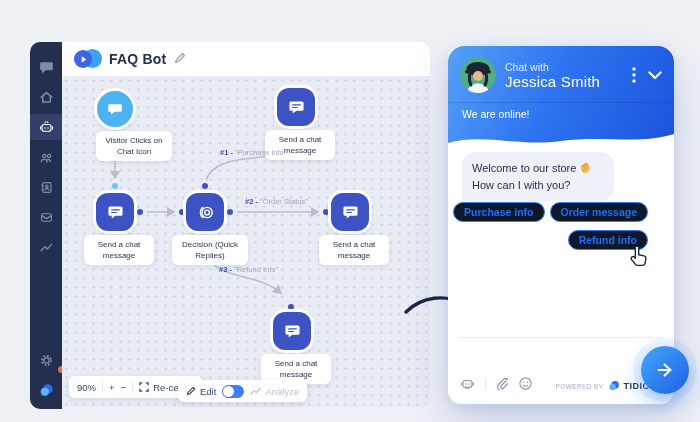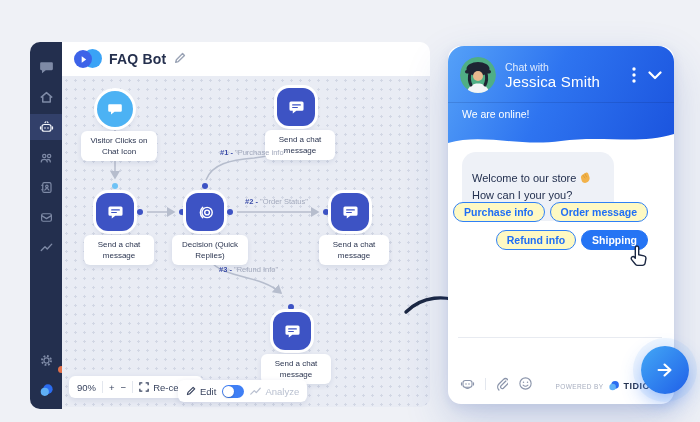--- a/index.html
+++ b/index.html
@@ -38,23 +38,23 @@
   
   .widget{position:absolute;left:448px;top:32px;width:226px;height:358px;background:#ffffff;border-radius:13px;box-shadow:0 18px 45px rgba(35,70,160,.20),0 4px 12px rgba(35,70,160,.10);}
   .whead{position:absolute;left:0;top:0;width:226px;height:100px;border-radius:16px 16px 0 0;background:linear-gradient(115deg,#55a1f8 0%,#2e74f0 45%,#1b54de 100%);overflow:hidden;}
   .whrow{display:flex;align-items:center;padding:11px 12px 0 12px;gap:9px;}
   .avatar{width:36px;height:36px;border-radius:50%;overflow:hidden;flex:none;}
   .wname .pre{font-size:10.5px;color:rgba(255,255,255,.85);}
   .wname .nm{font-size:15px;color:#ffffff;font-weight:normal;letter-spacing:.2px;}
   .whicons{margin-left:auto;display:flex;align-items:center;gap:12px;color:#ffffff;}
   .wstatus{margin-top:9px;padding:5px 0 0 14px;font-size:10.5px;color:#ffffff;border-top:1px solid rgba(10,30,90,.15);}
   .wave{position:absolute;left:0;bottom:-1px;width:226px;height:16px;}
-  .bubble{position:absolute;left:14px;top:106px;width:132px;background:#eef1f7;border-radius:14px 14px 14px 4px;padding:18px 10px;font-size:11px;line-height:1.5;color:#23304f;}
+  .bubble{position:absolute;left:14px;top:106px;width:132px;background:#eef1f7;border-radius:14px 14px 14px 4px;padding:8px 10px;font-size:11px;line-height:1.5;color:#23304f;}
   .qr-row{position:absolute;right:26px;display:flex;gap:5px;}
-  .qr{height:18px;line-height:18px;padding:0 10px;border:1.5px solid #2f80f5;border-radius:12px;background:#fef9c3;color:#1f6ef5;font-size:10.5px;font-weight:bold;cursor:pointer;white-space:nowrap;}
+  .qr{height:18px;line-height:18px;padding:0 10px;border:1.5px solid #2f80f5;border-radius:12px;background:#0f172a;color:#1f6ef5;font-size:10.5px;font-weight:bold;cursor:pointer;white-space:nowrap;}
   .qr.active{background:#2574f4;border-color:#2574f4;color:#ffffff;}
   .wdivider{position:absolute;left:10px;top:291px;width:204px;height:1px;background:#e8ebf1;}
   .winput{position:absolute;left:12px;top:300px;width:170px;border:none;outline:none;font-size:12.5px;color:#39445f;background:transparent;font-family:"Liberation Sans",sans-serif;}
   .winput::placeholder{color:#9aa3b8;}
   .wtools{position:absolute;left:12px;top:330px;display:flex;align-items:center;gap:10px;color:#8b95ab;}
   .wtools .sep{width:1px;height:12px;background:#e3e7ee;}
   .poweredby{position:absolute;right:24px;top:334px;display:flex;align-items:center;gap:4px;}
   .poweredby .pb{font-size:6.5px;color:#a7aebf;letter-spacing:.4px;}
   .poweredby .tb{font-size:9px;font-weight:bold;color:#26334f;letter-spacing:.5px;}
   .sendbtn{position:absolute;left:641px;top:332px;width:48px;height:48px;border-radius:50%;background:linear-gradient(135deg,#43a8f6,#1f5fe8);box-shadow:0 8px 20px rgba(50,120,245,.45),0 0 0 8px rgba(120,180,250,.12);display:flex;align-items:center;justify-content:center;cursor:pointer;}
@@ -173,21 +173,21 @@
     <div class="cdot" style="left:165px;top:133px"></div>
     <div class="cdot" style="left:261px;top:133px"></div>
     <div class="cdot" style="left:140px;top:107px"></div>
     <div class="cdot" style="left:226px;top:228px"></div>
 
     <div class="node trigger" style="left:35px;top:15px">
       <svg width="16" height="16" viewBox="0 0 20 20">
           <path d="M3 4h14a1.5 1.5 0 0 1 1.5 1.5V12a1.5 1.5 0 0 1-1.5 1.5H9.5L5 17v-3.5H3A1.5 1.5 0 0 1 1.5 12V5.5A1.5 1.5 0 0 1 3 4z" fill="#ffffff"></path>
         </svg>
     </div>
-    <div class="nlabel" style="left:19px;top:55px;width:68px">Visitor Clicks on Chat Icon</div>
+    <div class="nlabel" style="left:34px;top:55px;width:68px">Visitor Clicks on Chat Icon</div>
 
     <div class="node" style="left:34px;top:117px">
       <svg width="17" height="17" viewBox="0 0 20 20">
           <path d="M3.5 3h13A1.8 1.8 0 0 1 18.3 4.8V12a1.8 1.8 0 0 1-1.8 1.8H9.8L5.6 17v-3.2H3.5A1.8 1.8 0 0 1 1.7 12V4.8A1.8 1.8 0 0 1 3.5 3z" fill="#ffffff"></path>
           <path d="M5.5 7h9M5.5 10h5.5" stroke="#3d53c4" stroke-width="1.4" stroke-linecap="round"></path>
         </svg>
     </div>
     <div class="nlabel" style="left:22px;top:159px;width:62px">Send a chat message</div>
 
     <div class="node" style="left:124px;top:117px">
@@ -303,30 +303,29 @@
         <path d="M0 12 C 35 2, 70 16, 113 10 C 155 4, 190 14, 226 3 L226 16 L0 16 Z" fill="#ffffff"></path>
       </svg>
     </div>
 
     <div class="bubble">
       <span>Welcome to our store</span>
       <svg width="12" height="12" viewBox="0 0 16 16" style="vertical-align:-2px">
           <path d="M3 9c-1-2 0-4 1-5l5-3c1.5-.7 3 .2 3.5 1.5L14 7c.6 2-.3 4.5-2 6-2 1.8-5 2-7 .5C3.5 12.4 3.4 10.6 3 9z" fill="#f2b24a"></path>
           <path d="M5.5 4.5 8 8M8 2.5 10 6.5" stroke="#d99a2f" stroke-width="1.1" stroke-linecap="round"></path>
         </svg>
-      <br><span>How can I your you?</span>
+      <br><span>How can I with you?</span>
     </div>
 
     <div class="qr-row" style="top:156px">
       <div class="qr">Purchase info</div>
       <div class="qr">Order message</div>
     </div>
     <div class="qr-row" style="top:184px">
       <div class="qr">Refund info</div>
-      <div class="qr active">Shipping</div>
     </div>
 
     <div class="wdivider"></div>
 
     <div class="wtools">
       <svg width="15" height="15" viewBox="0 0 20 20" fill="none" stroke="#8b95ab" stroke-width="1.5">
         <rect x="4" y="6" width="12" height="9" rx="3"></rect>
           <circle cx="8" cy="10.5" r="1" fill="#8b95ab" stroke="none"></circle>
           <circle cx="12" cy="10.5" r="1" fill="#8b95ab" stroke="none"></circle>
           <path d="M2 9v3M18 9v3" stroke-linecap="round"></path>

